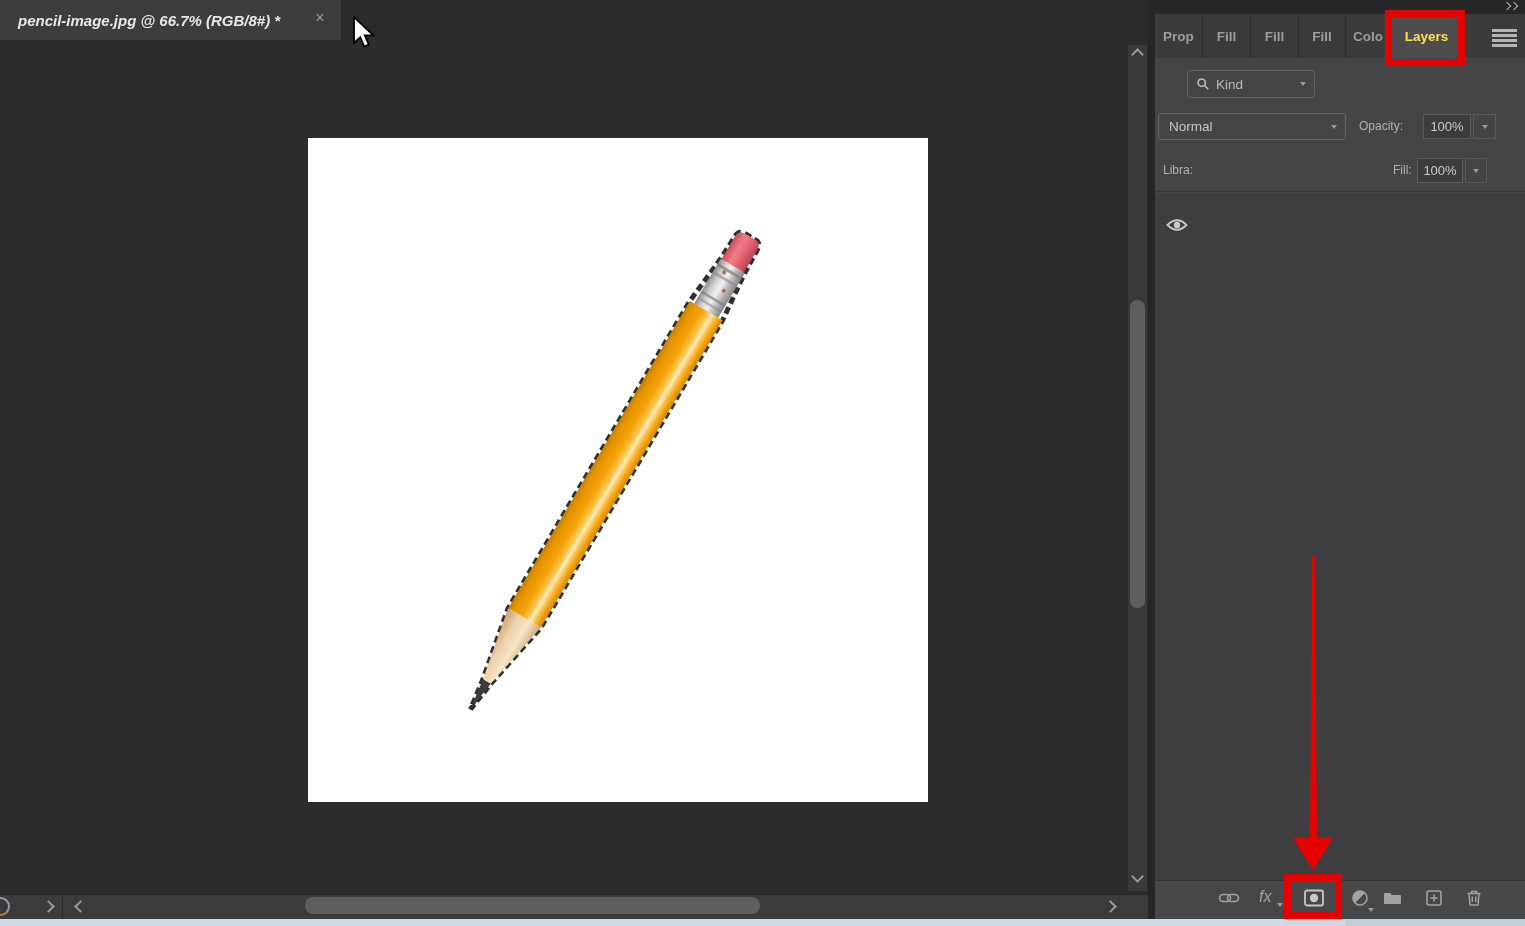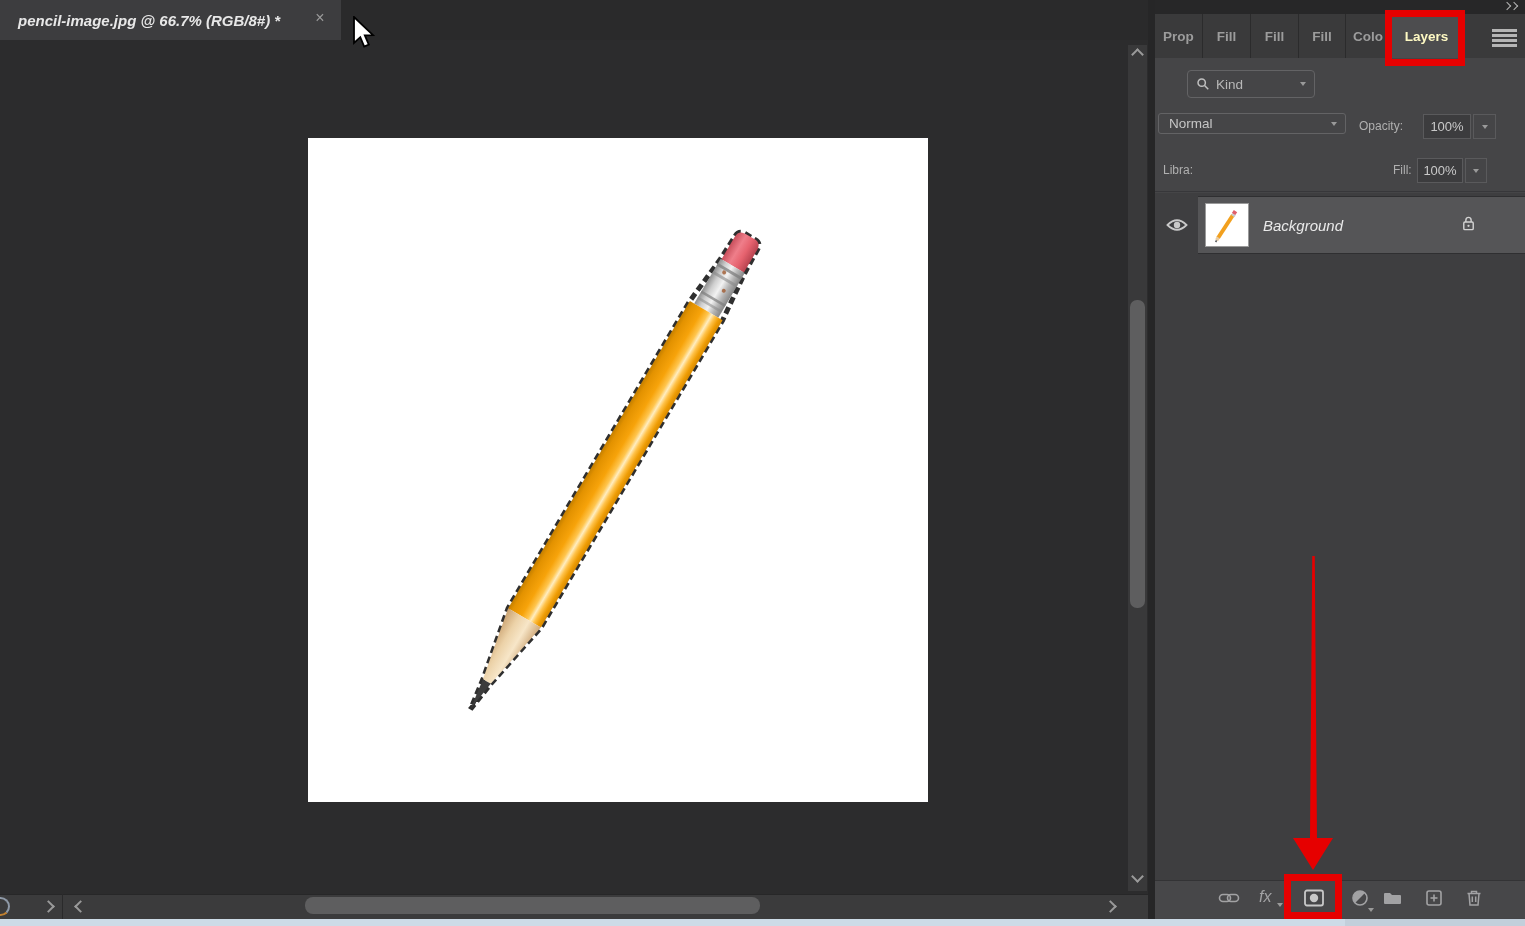--- a/index.html
+++ b/index.html
@@ -44,39 +44,39 @@
   
   .panel-gap{position:absolute;left:1148px;top:0;width:7px;height:919px;background:#262627;z-index:2;}
   .panel{position:absolute;left:1155px;top:0;width:370px;height:919px;background:#454547;z-index:2;}
   .panel-topstrip{position:absolute;left:0;top:0;width:370px;height:14px;background:#272728;}
   .dbl-chev{position:absolute;right:8px;top:3px;display:flex;gap:1px;}
 
   .panel-tabs{position:absolute;left:0;top:14px;width:370px;height:44px;background:#3a3a3b;display:flex;}
   .ptab{height:44px;display:flex;align-items:center;justify-content:center;
         font-size:13.5px;font-weight:bold;color:#9c9c9c;border-right:1px solid #2b2b2c;
         overflow:hidden;white-space:nowrap;box-sizing:border-box;cursor:pointer;}
-  .ptab.active{background:#4d4d4f;color:#fef9c3;border-right:none;}
+  .ptab.active{background:#4d4d4f;color:#fde047;border-right:none;}
   .hamburger{position:absolute;left:337px;top:29px;width:25px;height:3px;background:#b5b5b5;
              box-shadow:0 5px 0 #b5b5b5,0 10px 0 #b5b5b5,0 15px 0 #b5b5b5;cursor:pointer;}
 
   .row{position:absolute;left:0;width:370px;background:#454547;}
   .filter-row{top:58px;height:48px;margin-left:26px;}
   .blend-row{top:106px;height:42px;}
   .lock-row{top:148px;height:44px;border-bottom:1px solid #37373a;box-sizing:border-box;}
 
   .kind-box{position:absolute;left:6px;top:12px;width:128px;height:28px;border:1px solid #636365;
             border-radius:4px;display:flex;align-items:center;box-sizing:border-box;cursor:pointer;}
   .kind-box .label{margin-left:6px;font-size:13.5px;color:#b8b8b8;flex:1;}
   .dd-chev{margin-right:8px;}
   .ficon{position:absolute;top:76px;cursor:pointer;}
   .ficon svg,.licon svg{display:block;}
   .toggle{position:absolute;left:330px;top:66px;width:17px;height:32px;background:#2d2d2f;border-radius:9px;cursor:pointer;}
   .toggle .ball{position:absolute;left:2px;top:1px;width:13px;height:13px;border-radius:50%;background:#d9d9d9;}
 
-  .blend-select{position:absolute;left:3px;top:7px;width:188px;height:21px;border:1px solid #636365;
+  .blend-select{position:absolute;left:3px;top:7px;width:188px;height:27px;border:1px solid #636365;
                 border-radius:3px;display:flex;align-items:center;box-sizing:border-box;cursor:pointer;}
   .blend-select .label{margin-left:10px;font-size:13.5px;color:#c6c6c6;flex:1;}
   .plabel{position:absolute;font-size:12px;color:#b0b0b0;}
   .vbox{position:absolute;width:48px;height:25px;background:#3c3c3e;border:1px solid #5a5a5c;
         box-sizing:border-box;font-size:13px;color:#c9c9c9;text-align:center;line-height:23px;cursor:text;}
   .vchevbox{position:absolute;width:23px;height:25px;border:1px solid #5a5a5c;box-sizing:border-box;
             display:flex;align-items:center;justify-content:center;cursor:pointer;}
   .licon{position:absolute;top:159px;cursor:pointer;}
 
   .layers-area{position:absolute;left:0;top:193px;width:370px;height:687px;background:#3e3e40;}
@@ -319,39 +319,20 @@
     </div>
 
     <div class="layers-area">
       <div class="layer-row">
         <div class="eye-cell">
           <svg width="22" height="16" viewBox="0 0 22 16">
             <path d="M1.5 8 Q11 -1.5 20.5 8 Q11 17.5 1.5 8 Z" fill="none" stroke="#c9c9c9" stroke-width="1.8"></path>
             <circle cx="11" cy="8" r="3.2" fill="#c9c9c9"></circle>
           </svg>
         </div>
-        <div class="sel-cell">
-          <div class="layer-thumb">
-            <svg width="42" height="42" viewBox="0 0 42 42">
-              <line x1="12" y1="34" x2="27" y2="11" stroke="#f2a01e" stroke-width="4"></line>
-              <line x1="27.5" y1="10.2" x2="29.5" y2="7.2" stroke="#e05f6b" stroke-width="4"></line>
-              <line x1="26.8" y1="12.2" x2="28" y2="10.4" stroke="#c9c9c9" stroke-width="4"></line>
-              <line x1="10.6" y1="36.2" x2="12.4" y2="33.5" stroke="#e8cba2" stroke-width="3.4"></line>
-              <line x1="9.6" y1="38" x2="10.6" y2="36.4" stroke="#555555" stroke-width="1.6"></line>
-            </svg>
-          </div>
-          <span class="layer-name">Background</span>
-          <span class="layer-lock">
-            <svg width="17" height="18" viewBox="0 0 18 18" fill="none" stroke="#d2d2d2" stroke-width="1.5">
-              <rect x="4" y="8" width="10" height="8" rx="1.2"></rect>
-              <path d="M6.2 8 V6 Q6.2 3 9 3 Q11.8 3 11.8 6 V8"></path>
-              <circle cx="9" cy="12" r="1.2" fill="#d2d2d2" stroke="none"></circle>
-            </svg>
-          </span>
-        </div>
       </div>
     </div>
 
     <div class="panel-bottombar"></div>
     <span class="bicon" style="left:63px">
       <svg width="22" height="20" viewBox="0 0 22 20" fill="none" stroke="#a2a2a4" stroke-width="1.6">
         <rect x="1.5" y="6.5" width="11" height="7" rx="3.5"></rect>
         <rect x="9.5" y="6.5" width="11" height="7" rx="3.5"></rect>
       </svg>
     </span>

